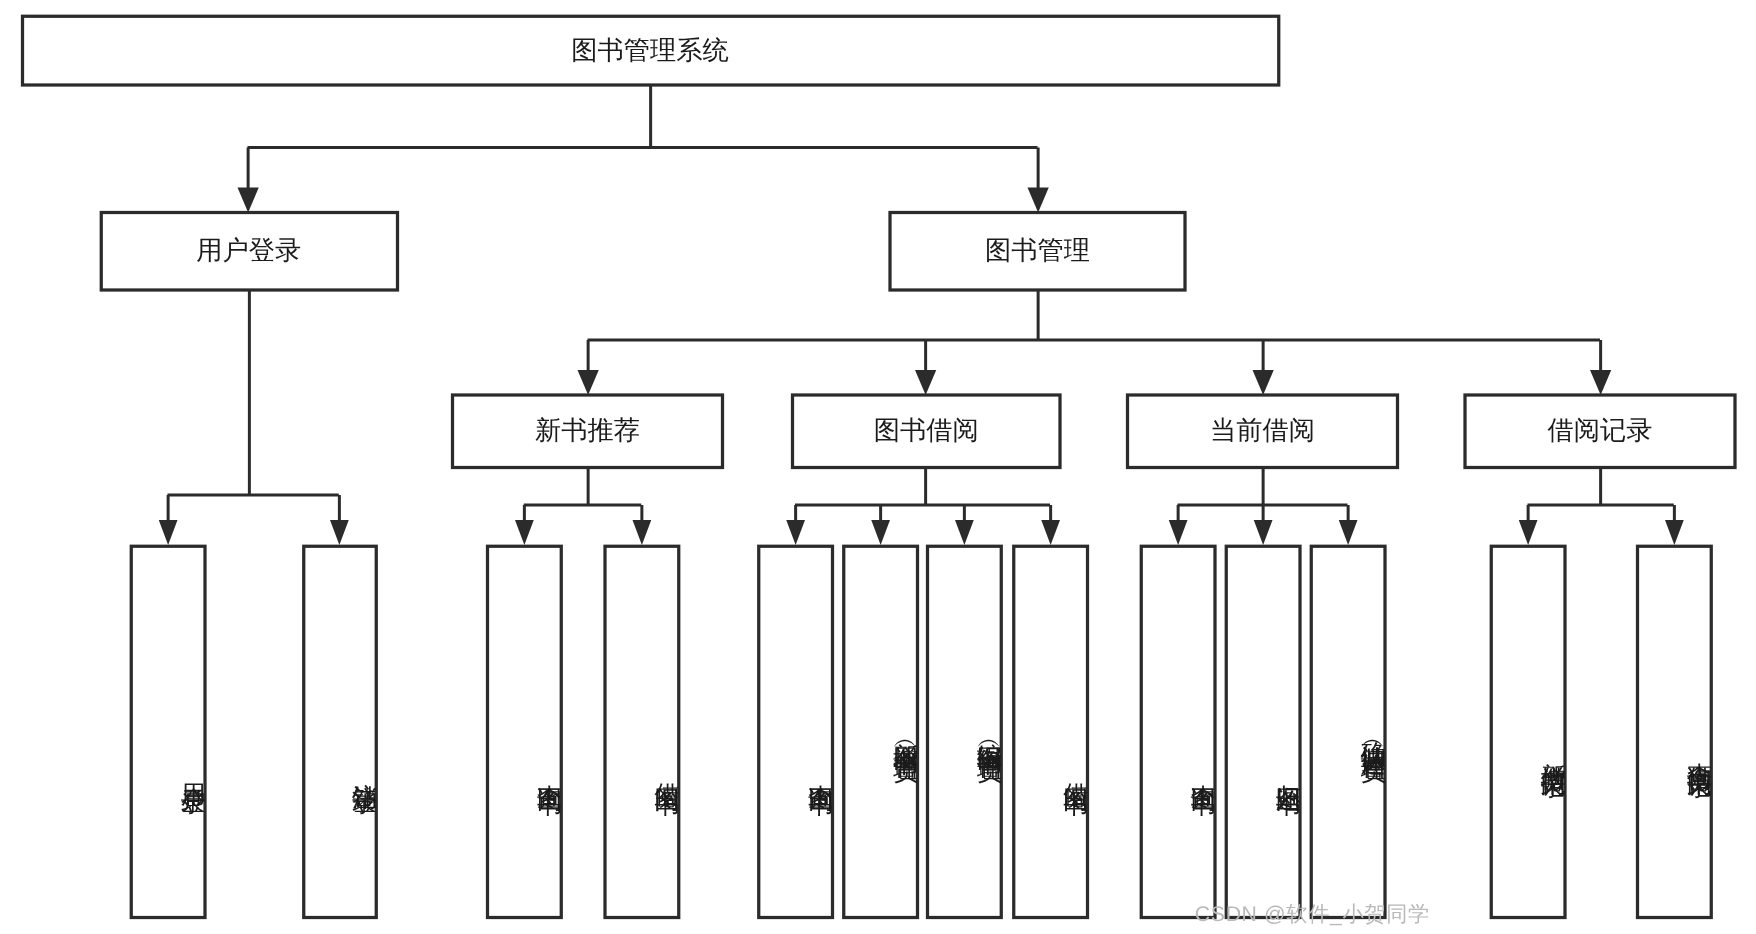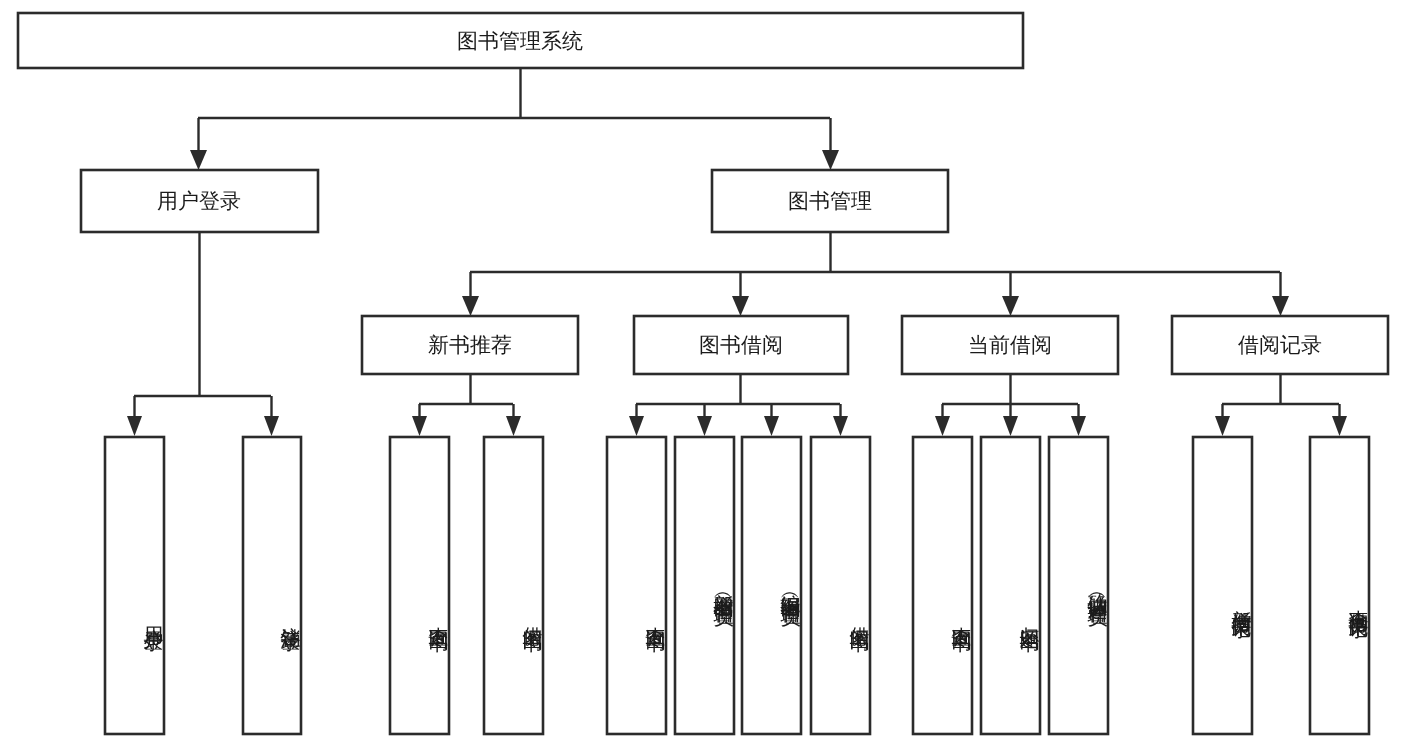--- a/index.html
+++ b/index.html
@@ -221,14 +221,15 @@
   <div class="node-label-v" style="left:742px; top:443px; width:59px; height:288px;">编辑图书（管理员）</div>
   <div class="node-label-v" style="left:811px; top:500px; width:59px; height:230px;">借阅图书</div>
 
   <div class="node-label-v" style="left:913px; top:500px; width:59px; height:230px;">查询图书</div>
   <div class="node-label-v" style="left:981px; top:500px; width:59px; height:230px;">归还图书</div>
   <div class="node-label-v" style="left:1049px; top:443px; width:59px; height:288px;">确认归还（管理员）</div>
 
   <div class="node-label-v" style="left:1193px; top:470px; width:59px; height:260px;">新增借阅记录</div>
   <div class="node-label-v" style="left:1310px; top:470px; width:59px; height:260px;">查询借阅记录</div>
 
+  <div class="watermark">CSDN @软件_小贺同学</div>
 
 </div>
 
 </body></html>

